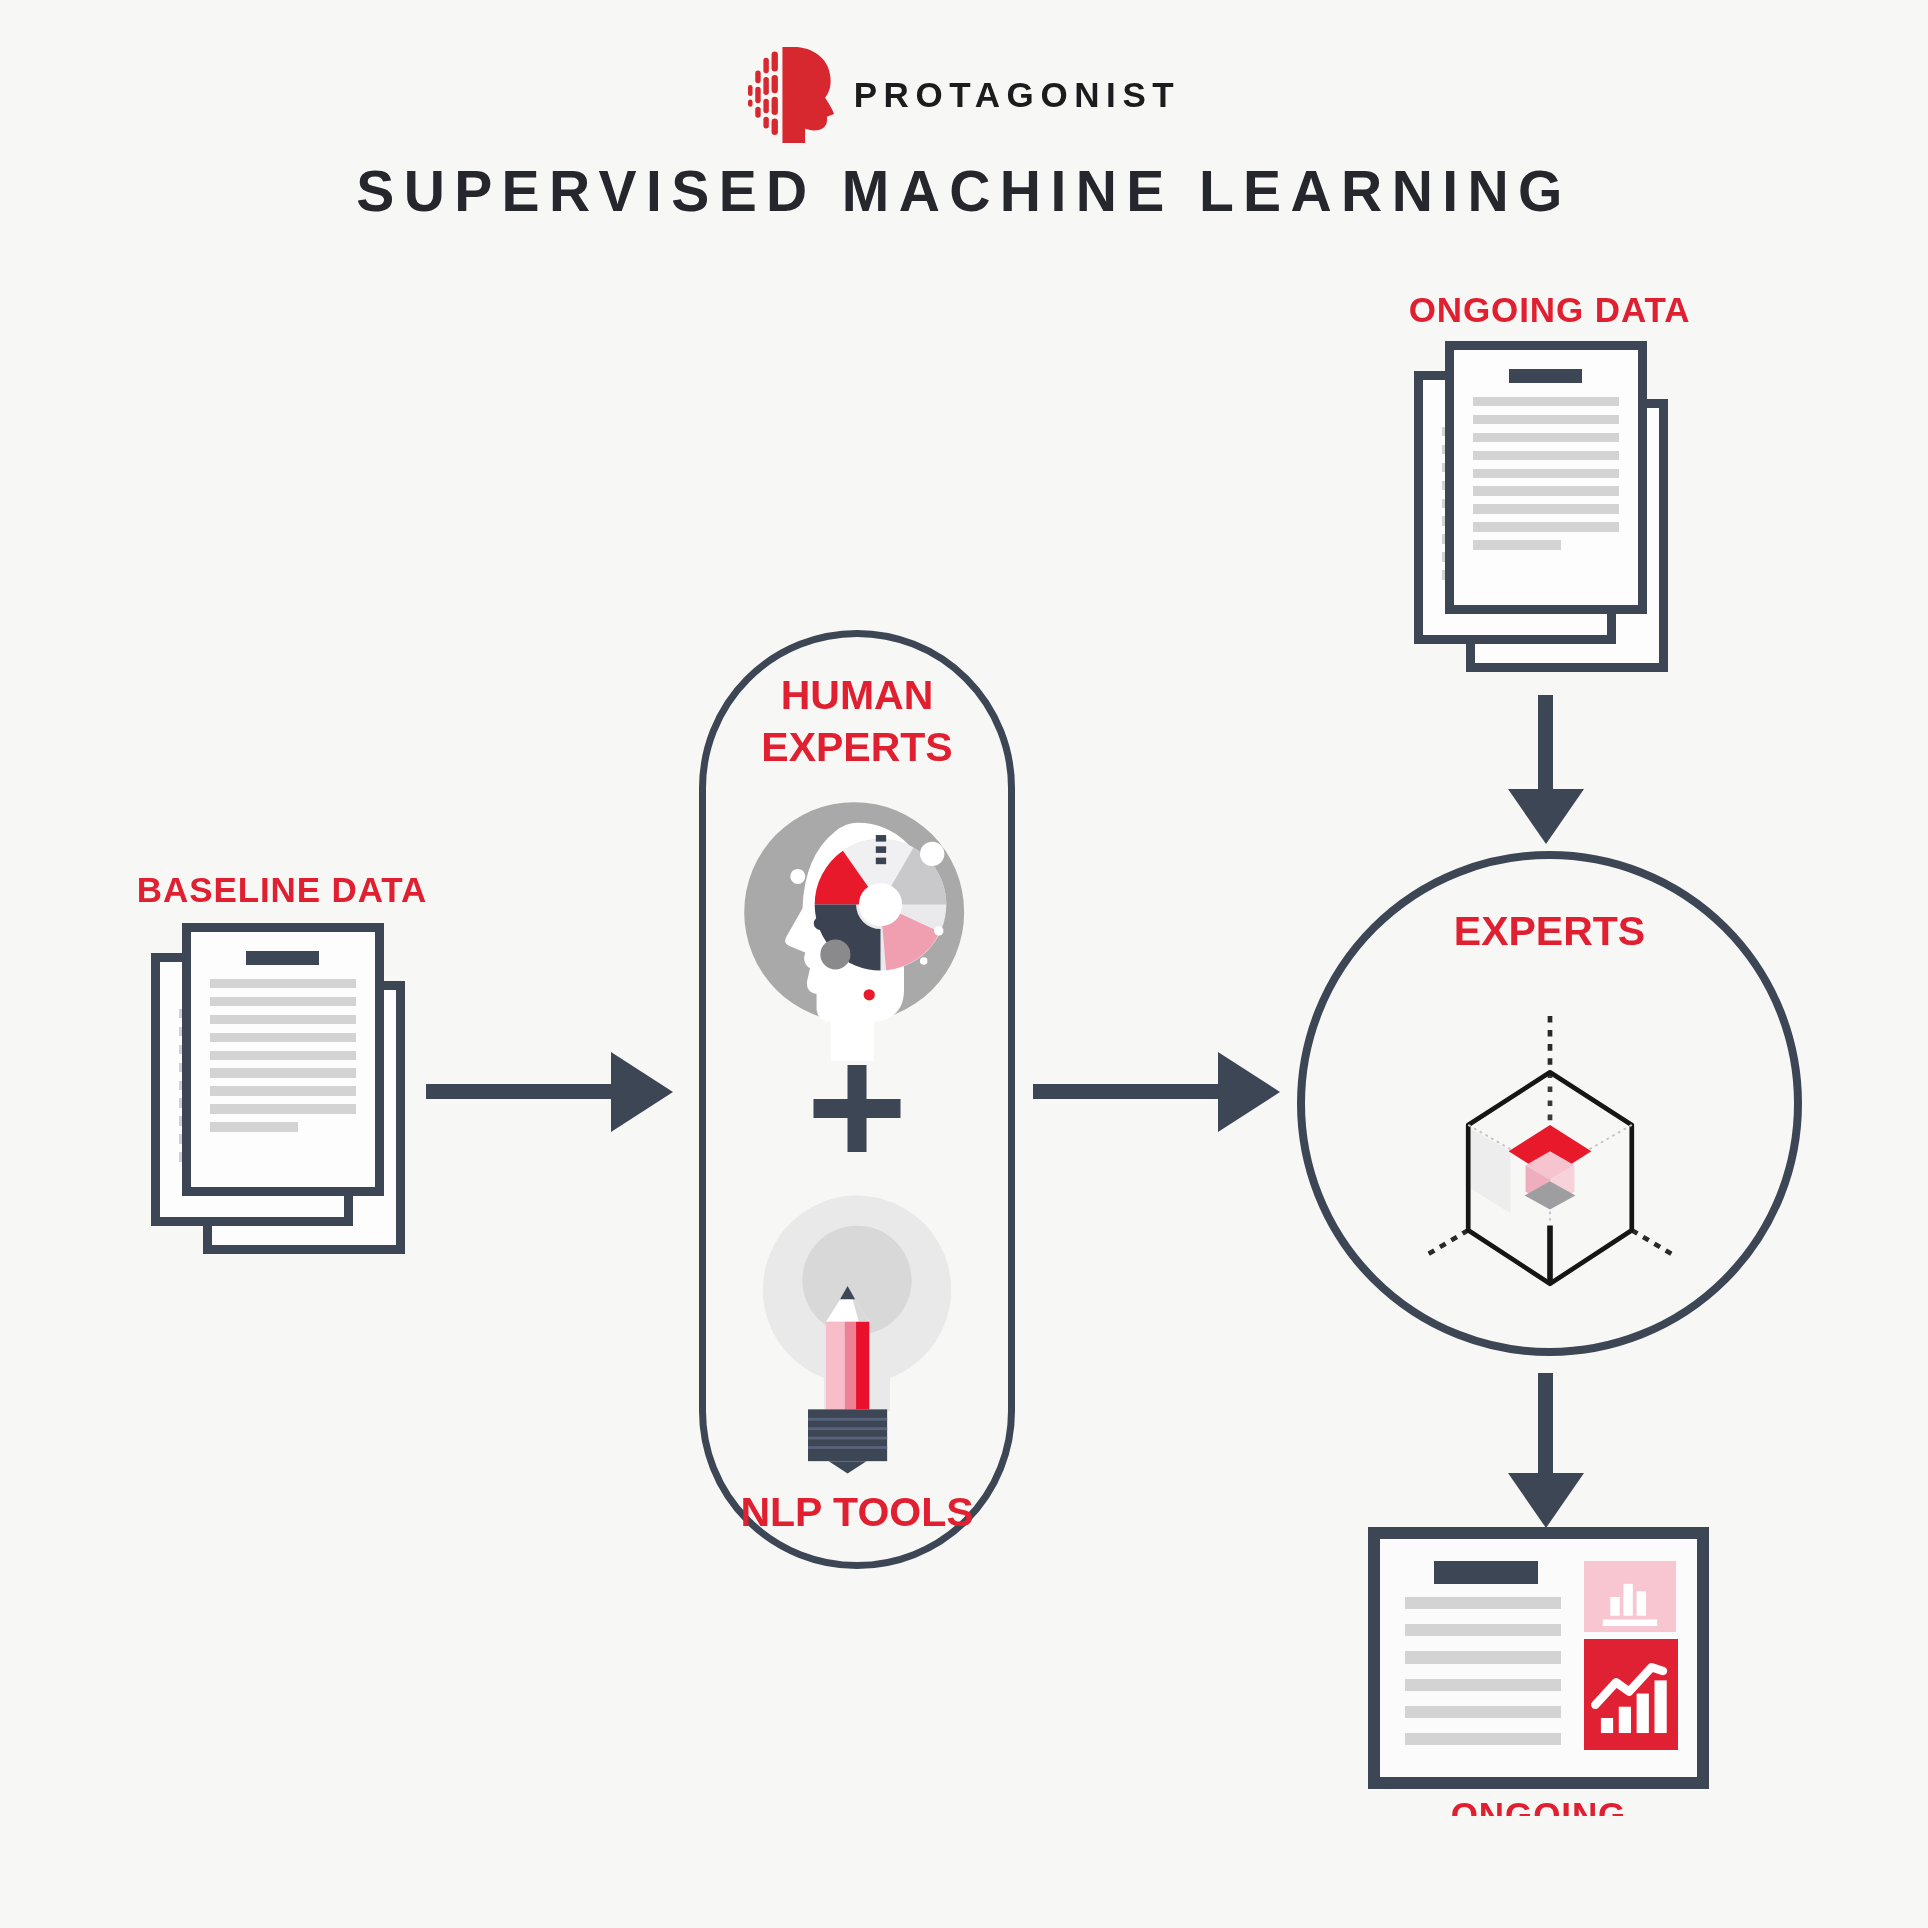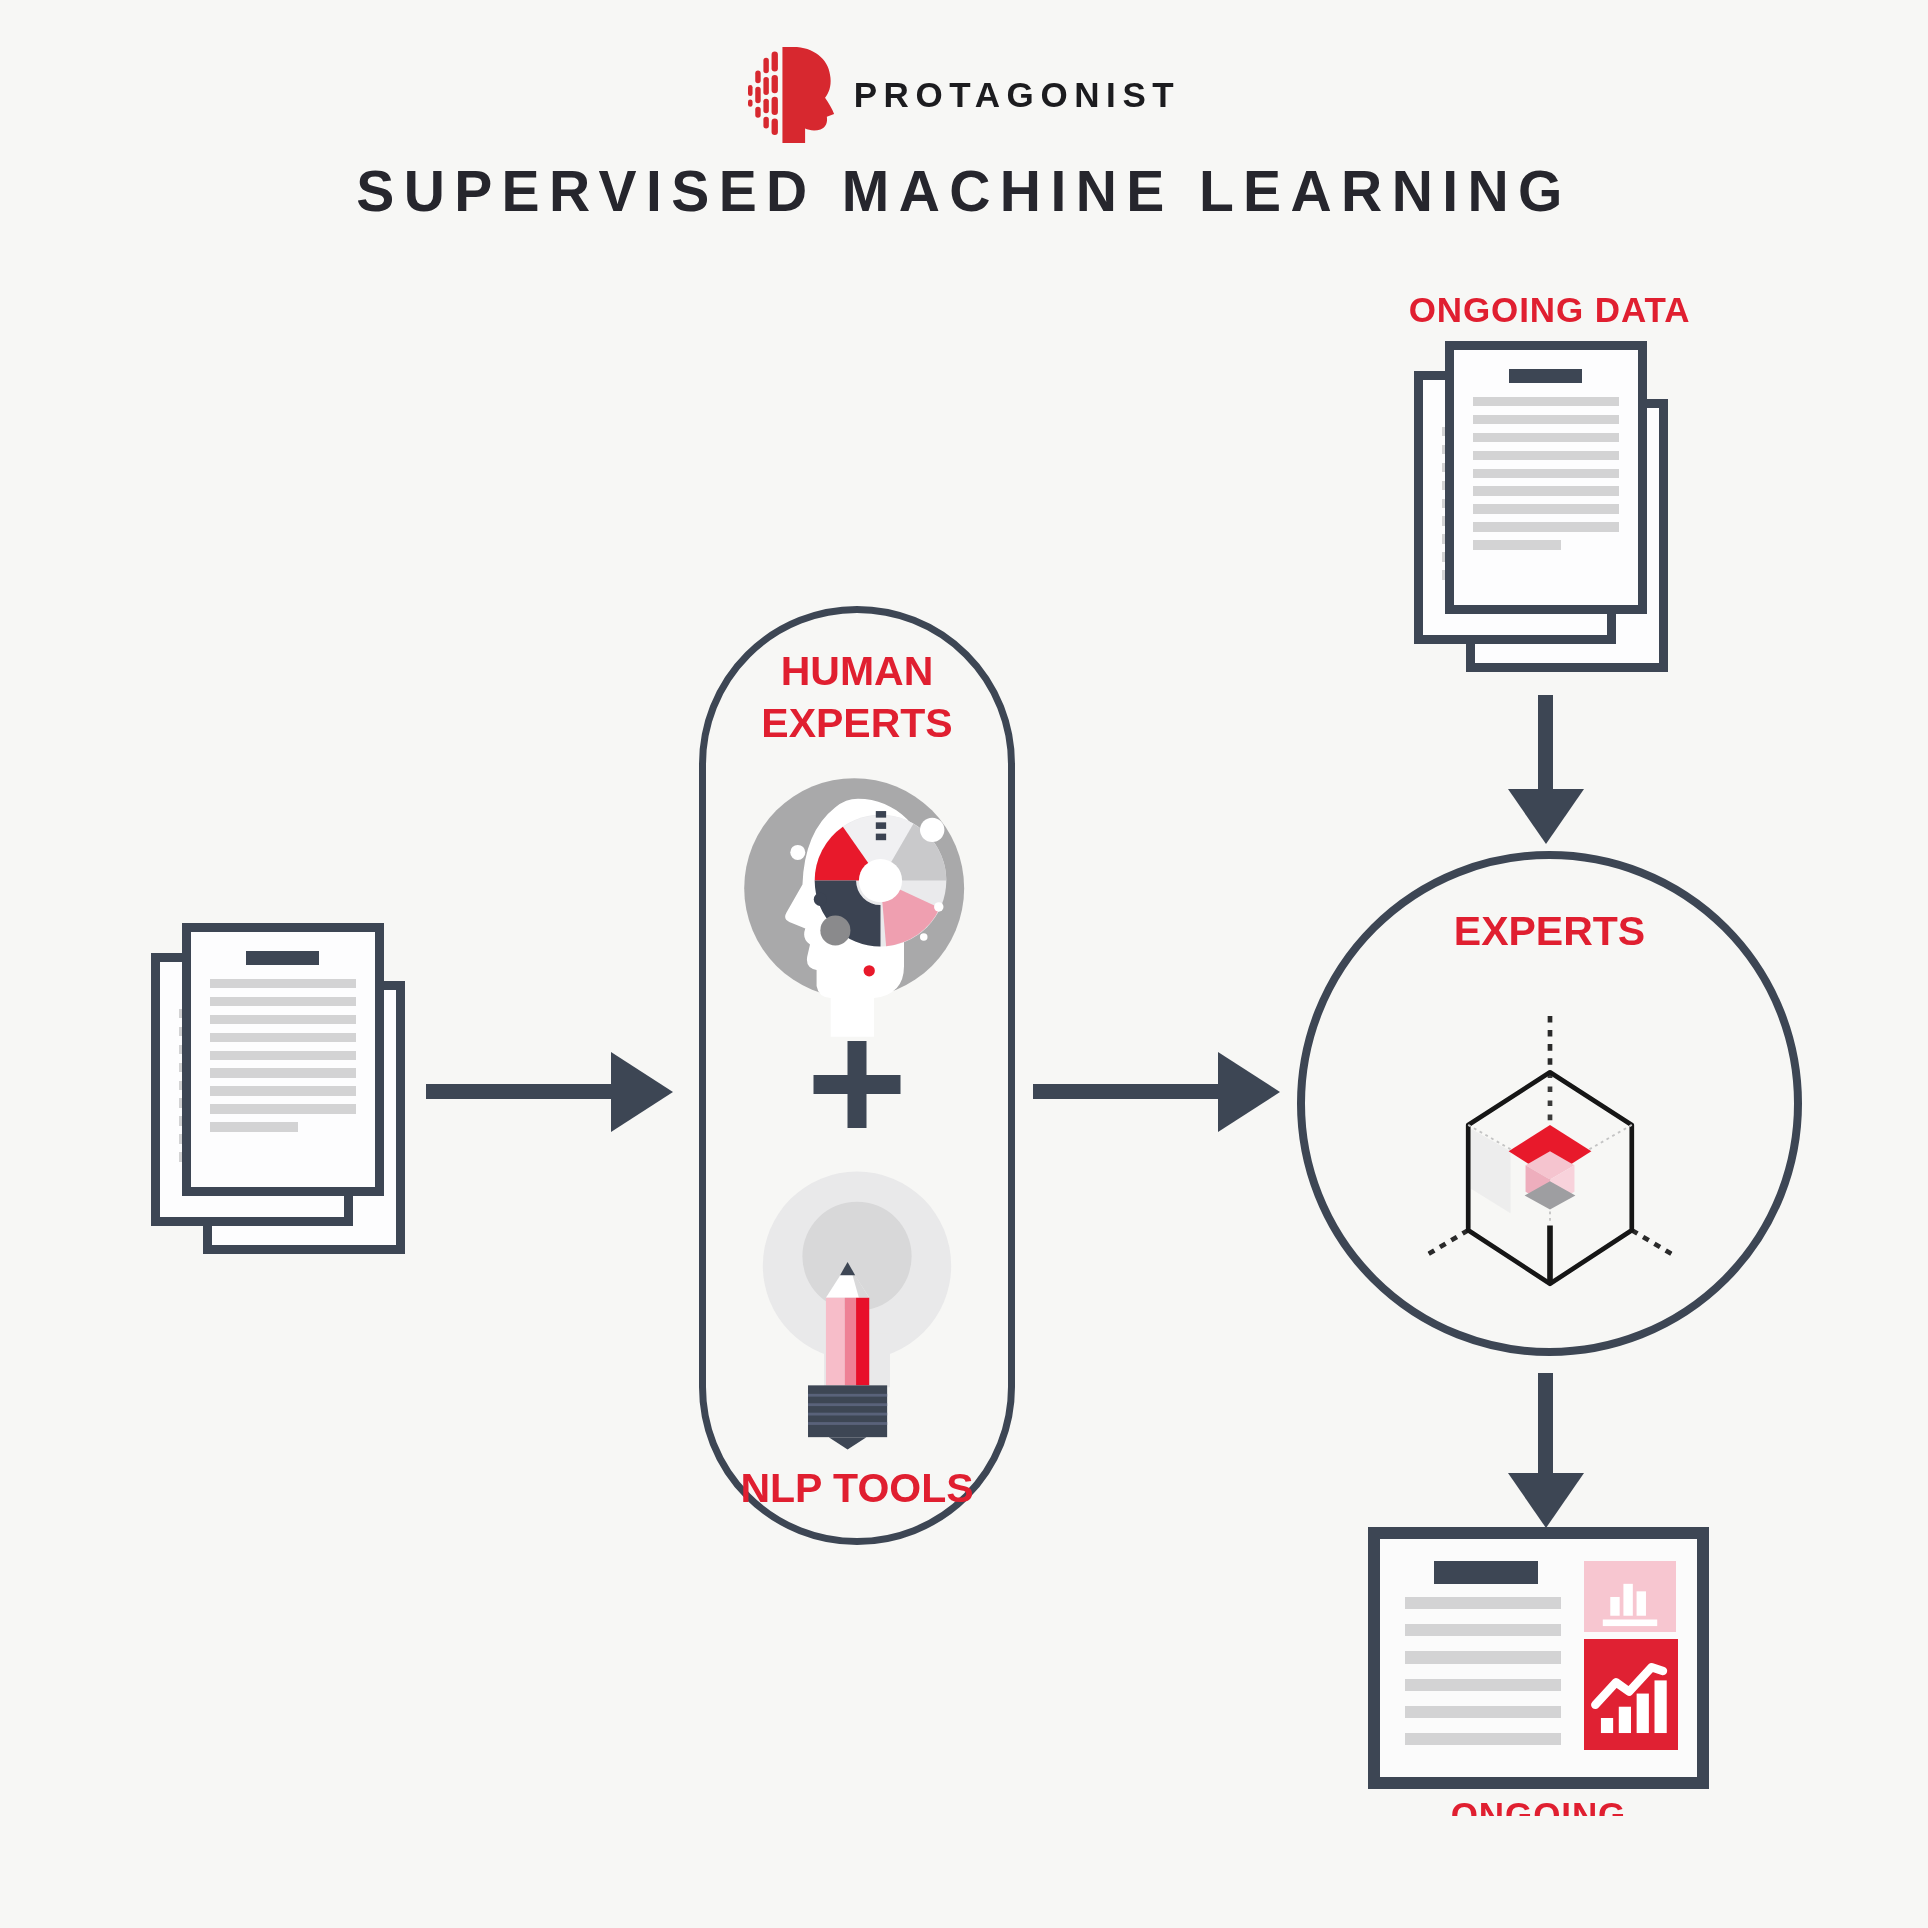--- a/index.html
+++ b/index.html
@@ -49,21 +49,21 @@
   #arrow-b{left:1033px;top:1052px;}
   .arrow-down{position:absolute;width:75px;height:151px;}
   .arrow-down .shaft{position:absolute;left:30px;top:0;width:15px;background:var(--navy);}
   .arrow-down .head{position:absolute;left:0;width:0;height:0;
       border-left:38px solid transparent;border-right:38px solid transparent;
       border-top:55px solid var(--navy);}
   #arrow-c{left:1508px;top:695px;} #arrow-c .shaft{height:94px;} #arrow-c .head{top:94px;}
   #arrow-d{left:1508px;top:1373px;height:156px;} #arrow-d .shaft{height:100px;} #arrow-d .head{top:100px;}
 
   
-  .capsule{position:absolute;left:699px;top:606px;width:316px;height:939px;
+  .capsule{position:absolute;left:699px;top:630px;width:316px;height:939px;
            box-sizing:border-box;border:7.5px solid var(--navy);border-radius:160px;}
   .capsule-title{position:absolute;top:32px;left:0;width:100%;text-align:center;
                  font-size:41px;font-weight:700;color:var(--red);line-height:1.28;}
   .capsule-title span{display:block;}
   .head-icon{position:absolute;left:50%;top:162px;transform:translateX(-50%);
              width:235px;height:262px;}
   .plus{position:absolute;left:50%;top:428px;transform:translateX(-50%);width:87px;height:87px;}
   .plus::before{content:"";position:absolute;left:34px;top:0;width:19px;height:87px;background:var(--navy);}
   .plus::after{content:"";position:absolute;left:0;top:34px;width:87px;height:19px;background:var(--navy);}
   .bulb-icon{position:absolute;left:50%;top:551px;transform:translateX(-50%);
@@ -156,20 +156,21 @@
           <div class="line"></div>
           <div class="line"></div>
           <div class="line"></div>
           <div class="line"></div>
           <div class="line"></div>
           <div class="line"></div>
         </div>
     </div>
   </div>
 
+  <div class="red-label" id="lbl-baseline">BASELINE DATA</div>
   <div class="docstack" id="doc-baseline">
     <div class="page back-right">
         <div class="doc-lines">
           <div class="line"></div>
           <div class="line"></div>
           <div class="line"></div>
           <div class="line"></div>
           <div class="line"></div>
           <div class="line"></div>
           <div class="line"></div>

